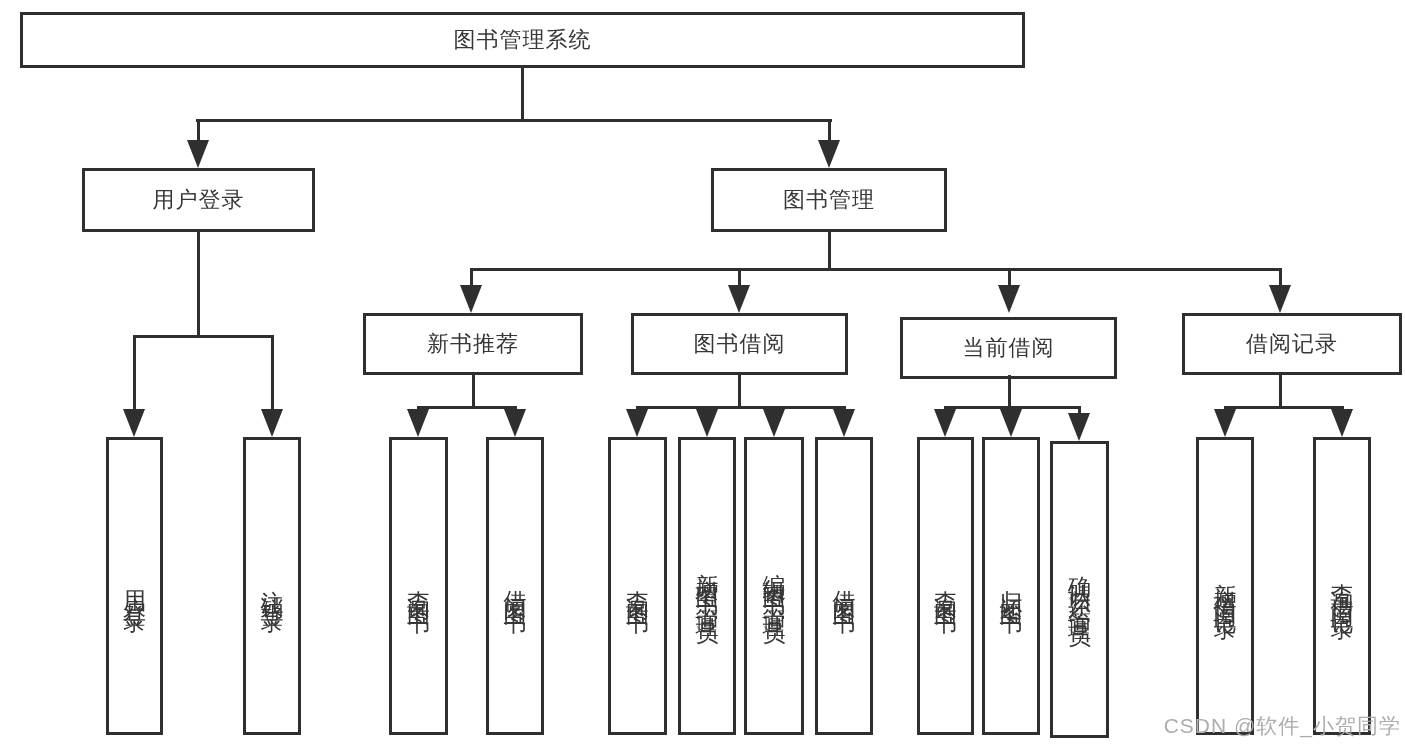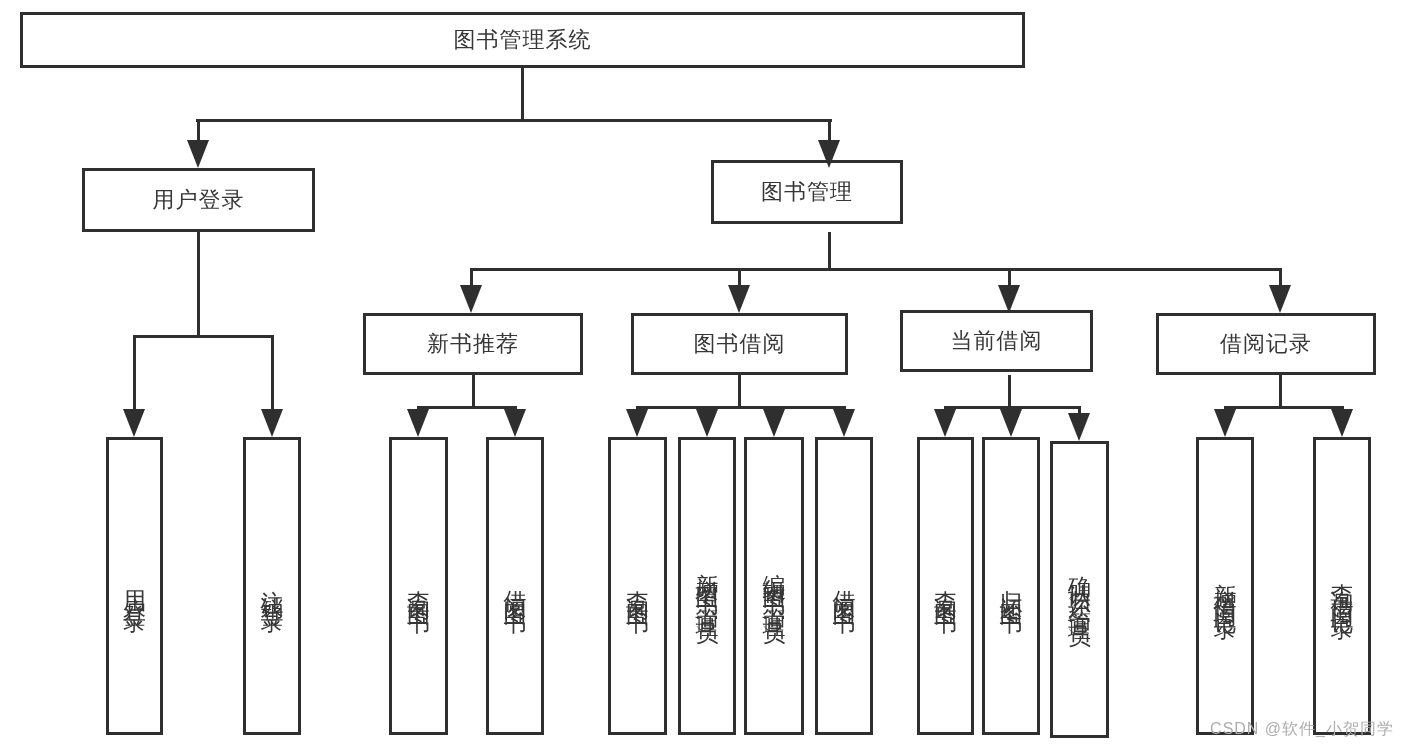--- a/index.html
+++ b/index.html
@@ -43,55 +43,55 @@
   .hline{position:absolute;height:3px;background:var(--line);}
   .vline{position:absolute;width:3px;background:var(--line);}
   .arrow{
     position:absolute;width:0;height:0;
     border-left:11px solid transparent;
     border-right:11px solid transparent;
     border-top:28px solid var(--line);
   }
   .watermark{
     position:absolute;
-    right:11px;
+    right:4px;
     bottom:7px;
-    font-size:16px;
+    font-size:21px;
     letter-spacing:1px;
     color:var(--watermark);
     z-index:5;
     white-space:nowrap;
   }
 </style>
 </head>
 <body>
 
 <div class="canvas">
 
   <div class="box h" style="left:20px;top:12px;width:1005px;height:56px">
     <span>图书管理系统</span>
   </div>
 
   <div class="box h" style="left:82px;top:168px;width:233px;height:64px">
     <span>用户登录</span>
   </div>
-  <div class="box h" style="left:711px;top:160px;width:192px;height:64px">
+  <div class="box h" style="left:711px;top:168px;width:236px;height:64px">
     <span>图书管理</span>
   </div>
 
   <div class="box h" style="left:631px;top:313px;width:217px;height:62px">
     <span>图书借阅</span>
   </div>
   <div class="box h" style="left:363px;top:313px;width:220px;height:62px">
     <span>新书推荐</span>
   </div>
-  <div class="box h" style="left:900px;top:310px;width:193px;height:62px">
+  <div class="box h" style="left:900px;top:317px;width:217px;height:62px">
     <span>当前借阅</span>
   </div>
-  <div class="box h" style="left:1156px;top:313px;width:220px;height:62px">
+  <div class="box h" style="left:1182px;top:313px;width:220px;height:62px">
     <span>借阅记录</span>
   </div>
 
   <div class="box v" style="left:106px;top:437px;width:57px;height:298px">
     <span>用户登录</span>
   </div>
   <div class="box v" style="left:243px;top:437px;width:58px;height:298px">
     <span>注销登录</span>
   </div>
 

